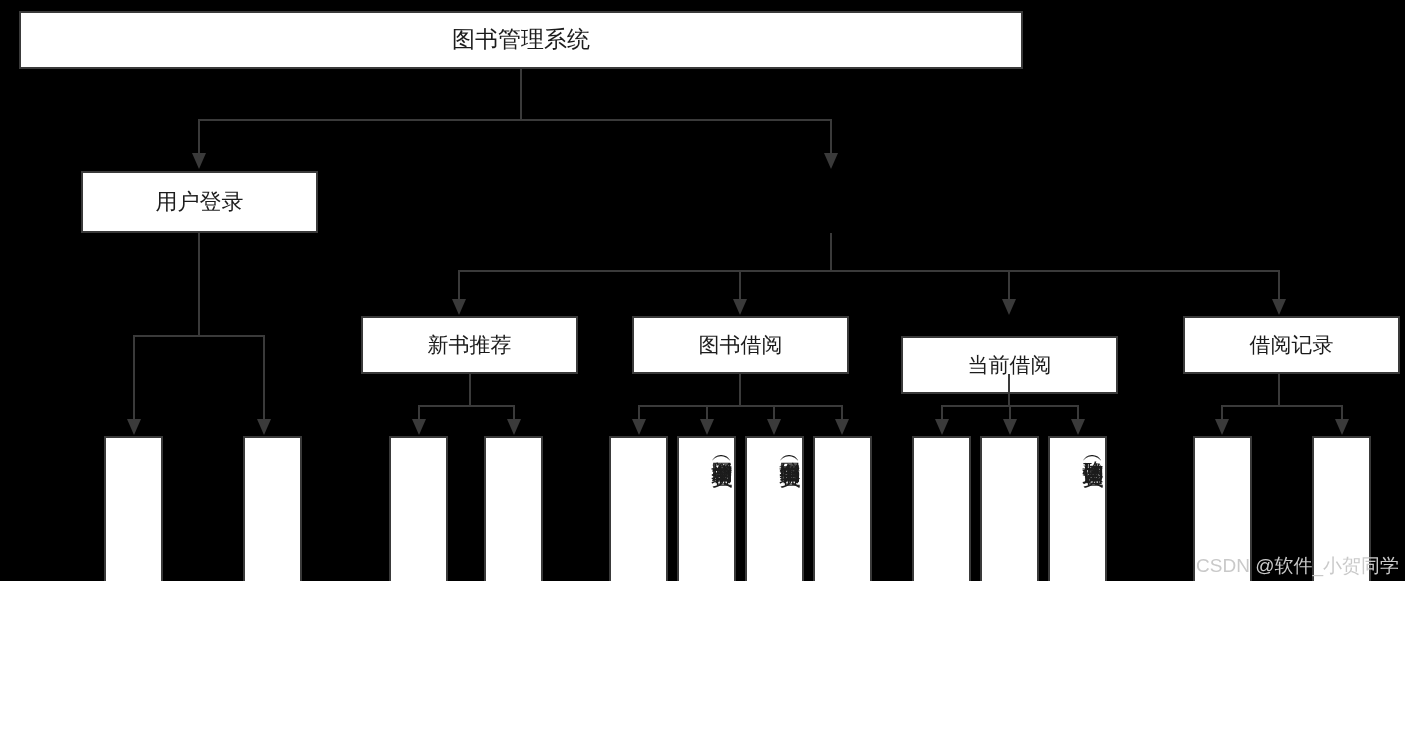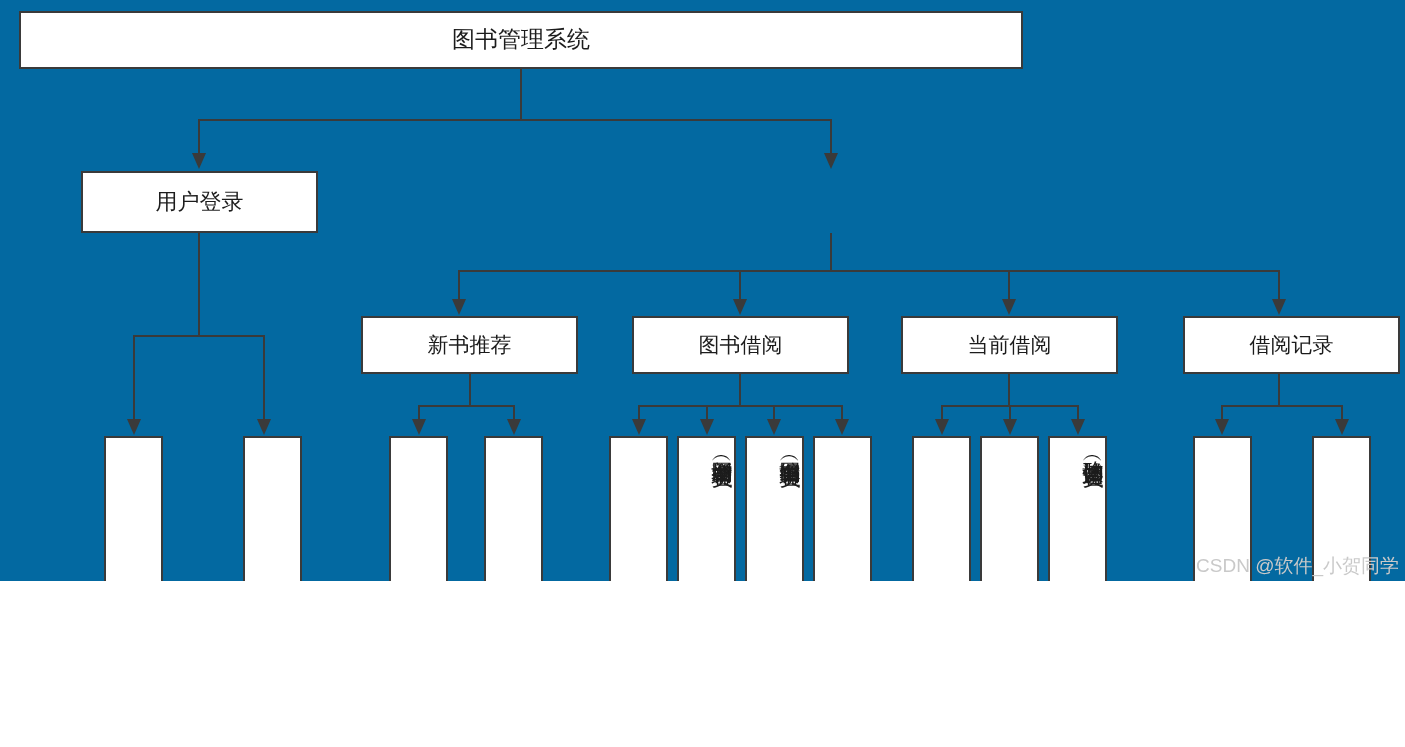--- a/index.html
+++ b/index.html
@@ -7,21 +7,21 @@
     padding: 0;
     background: #ffffff;
   }
   body {
     font-family: "Liberation Sans", "DejaVu Sans", sans-serif;
   }
   #canvas {
     position: relative;
     width: 1405px;
     height: 581px;
-    background: #0369a1;
+    background: #000000;
     overflow: hidden;
   }
 
   
   .node {
     position: absolute;
     box-sizing: border-box;
     background: #ffffff;
     border: 2px solid #3a3a3a;
     display: flex;
@@ -121,21 +121,21 @@
   <div class="arrow" style="left:1002px; top:299px;"></div>
   <div class="vline" style="left:1278px; top:270px; height:30px;"></div>
   <div class="arrow" style="left:1272px; top:299px;"></div>
 
   <div class="node level2" style="left:632px; top:316px; width:217px; height:58px;">
     <span>图书借阅</span>
   </div>
   <div class="node level2" style="left:361px; top:316px; width:217px; height:58px;">
     <span>新书推荐</span>
   </div>
-  <div class="node level2" style="left:901px; top:316px; width:217px; height:58px;">
+  <div class="node level2" style="left:901px; top:336px; width:217px; height:58px;">
     <span>当前借阅</span>
   </div>
   <div class="node level2" style="left:1171px; top:316px; width:217px; height:58px;margin-left:12px;">
     <span>借阅记录</span>
   </div>
 
   <div class="vline" style="left:469px; top:374px; width:2px; height:32px;"></div>
   <div class="hline" style="left:418px; top:405px; width:96px;"></div>
   <div class="vline" style="left:418px; top:405px; height:15px;"></div>
   <div class="arrow" style="left:412px; top:419px;"></div>

